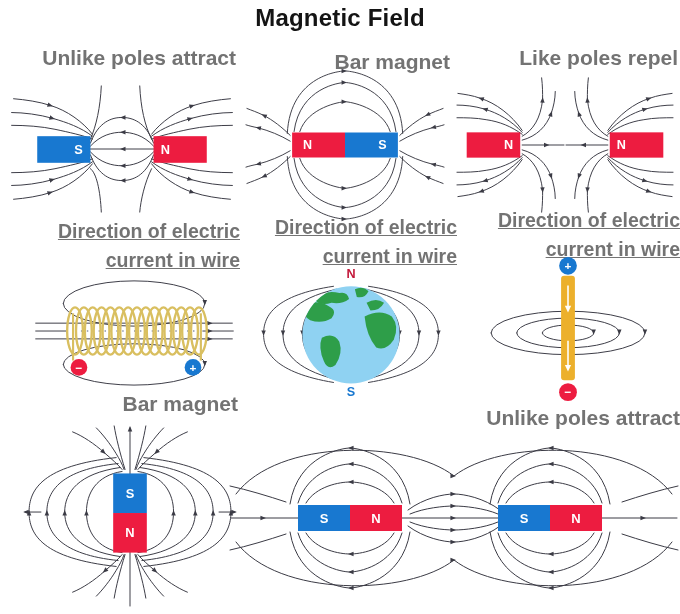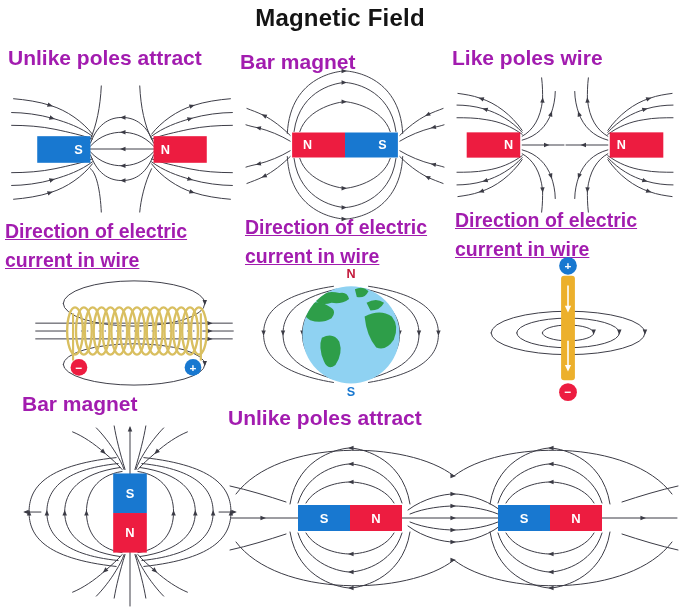--- a/index.html
+++ b/index.html
@@ -5,21 +5,21 @@
   html,body { margin:0; padding:0; background:#ffffff; }
   #stage {
     position:relative; width:680px; height:614px; background:#ffffff;
     font-family:"Liberation Sans", sans-serif; overflow:hidden;
   }
   .main-title {
     position:absolute; left:0; right:0; top:4px; text-align:center;
     font-size:24px; font-weight:700; color:#141414; letter-spacing:.2px;
   }
   .panel-heading {
-    position:absolute; text-align:left; font-weight:700; color:#a21caf;
+    position:absolute; text-align:right; font-weight:700; color:#737373;
   }
   .h-row1 { font-size:21px; }
   .h-row2 { font-size:19.5px; line-height:29px;text-decoration:underline; }
   .h-row3 { font-size:21px; }
   svg.diagram { position:absolute; overflow:visible; }
   .fl { fill:none; stroke:#3B3B45; stroke-width:1; stroke-linecap:round; }
   .axis-dotted { fill:none; stroke:#8B93A8; stroke-width:1.4; stroke-dasharray:1.5 4.5; }
   .coil { fill:none; stroke:#D9BF60; stroke-width:2.4; }
   .lead { fill:none; stroke:#D9BF60; stroke-width:2.2; }
   .pole-label { font:700 13px "Liberation Sans", sans-serif; fill:#ffffff;
@@ -103,21 +103,21 @@
       <path d="M 207,118 C 202,116 196,114 190,111 C 180,106 170,98 162,90" marker-mid="url(#arr)"></path>
     </g>
     <g>
       <rect x="50" y="65" width="55" height="26" fill="#ED1C40"></rect>
       <rect x="105" y="65" width="55" height="26" fill="#1878D0"></rect>
       <text class="pole-label" x="66" y="78">N</text>
       <text class="pole-label" x="144" y="78">S</text>
     </g>
   </svg>
 
-  <div class="panel-heading h-row1" style="left:452px; top:46px; width:226px;">Like poles wire</div>
+  <div class="panel-heading h-row1" style="left:452px; top:46px; width:226px;">Like poles repel</div>
 
   <svg class="diagram" style="left:452px; top:72px;" width="226" height="146" viewBox="0 0 226 150">
     <g class="fl">
       <path d="M 69,60 C 58,44 42,32 26,27 C 18,24 10,23 3,22" marker-mid="url(#arr)"></path>
       <path d="M 69,62 C 58,50 44,42 30,38 C 20,35 10,34 2,34" marker-mid="url(#arr)"></path>
       <path d="M 69,64 C 58,56 46,51 32,49 C 22,47 10,47 2,47"></path>
       <path d="M 69,90 C 58,106 42,118 26,123 C 18,126 10,127 3,128" marker-mid="url(#arr)"></path>
       <path d="M 69,88 C 58,100 44,108 30,112 C 20,115 10,116 2,116" marker-mid="url(#arr)"></path>
       <path d="M 69,86 C 58,94 46,99 32,101 C 22,103 10,103 2,103"></path>
       <path d="M 157,60 C 168,44 184,32 200,27 C 208,24 216,23 223,22" marker-mid="url(#arr)"></path>

